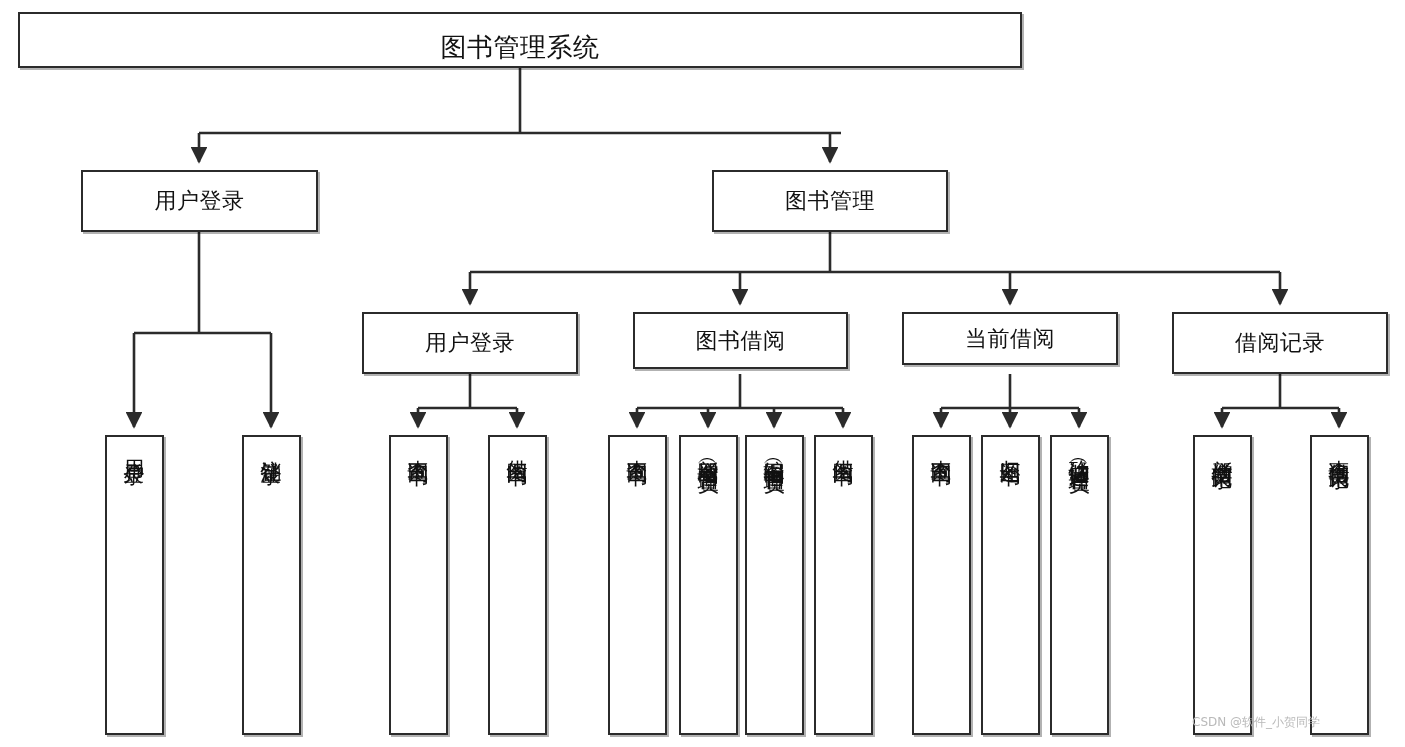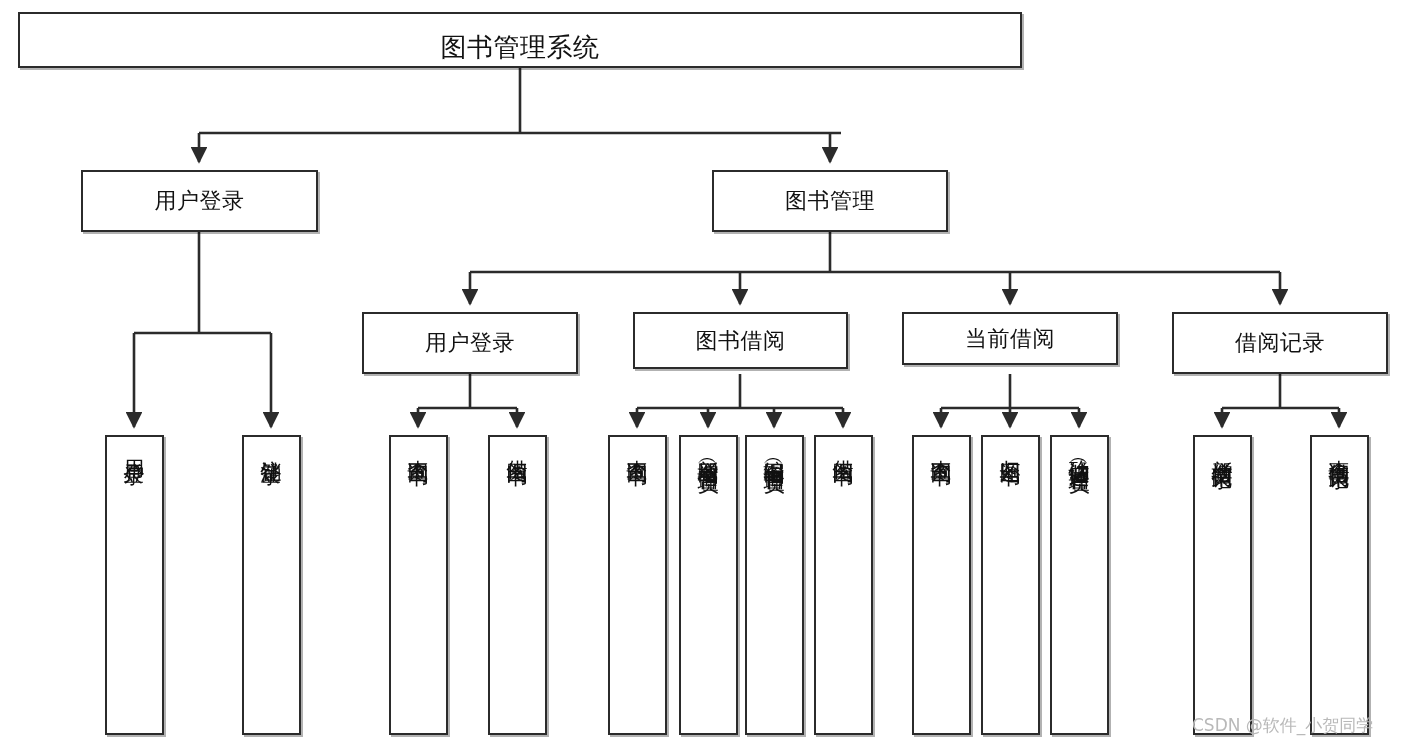--- a/index.html
+++ b/index.html
@@ -42,21 +42,21 @@
     writing-mode:vertical-rl;
     text-orientation:upright;
     font-size:21px;
     line-height:1.0;
     letter-spacing:2px;
     white-space:nowrap;
   }
   .watermark{
     position:absolute;
     left:1192px;top:714px;
-    font-size:17px;
+    font-size:12px;
     color:#b9b9b9;
     white-space:nowrap;
     z-index:3;
     font-family:"DejaVu Sans","Liberation Sans",sans-serif;
   }
 </style>
 </head>
 <body>
 
 <div id="stage">

